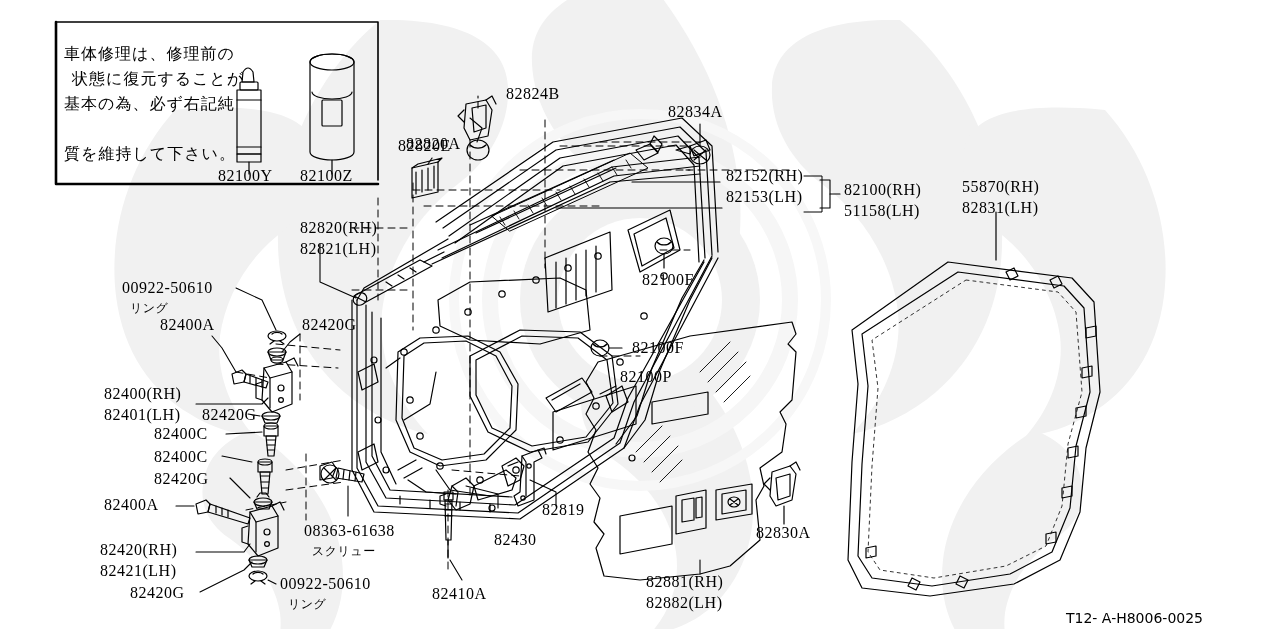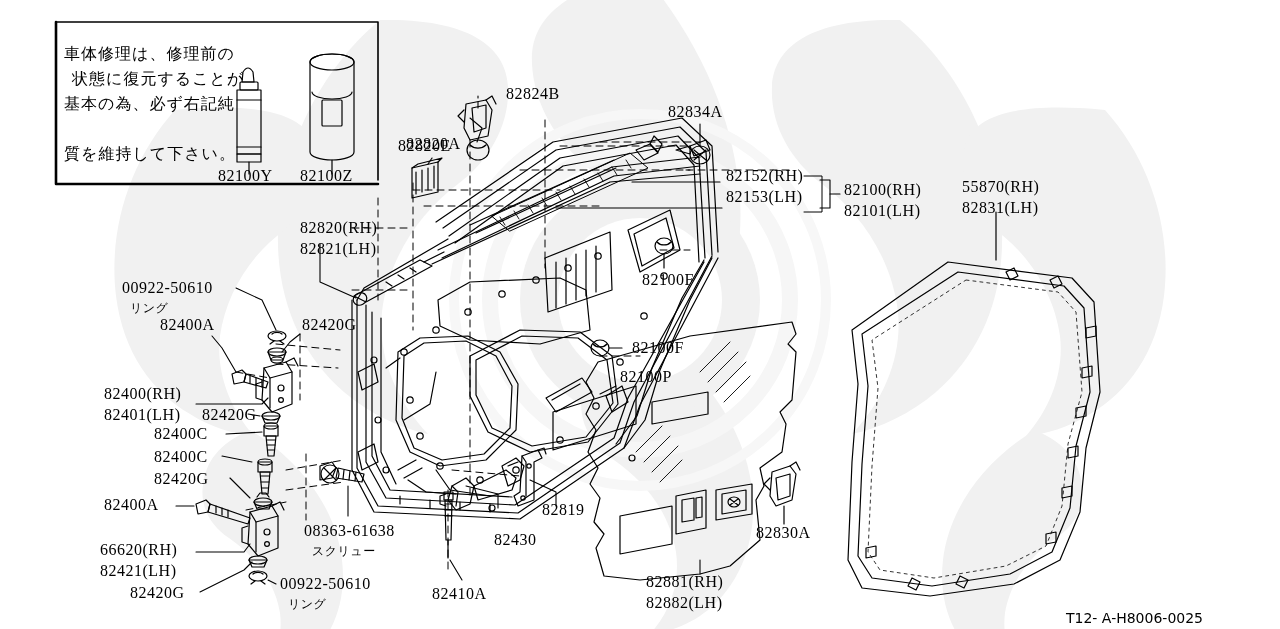--- a/index.html
+++ b/index.html
@@ -491,21 +491,21 @@
   <div class="lbl" style="left:300px; top:166px;">82100Z</div>
 
   <div class="lbl" style="left:398px; top:104px;margin-top:32px;">82820E</div>
   <div class="lbl" style="left:406px; top:134px;">82820A</div>
   <div class="lbl" style="left:506px; top:84px;">82824B</div>
   <div class="lbl" style="left:668px; top:102px;">82834A</div>
 
   <div class="lbl" style="left:726px; top:166px;">82152(RH)</div>
   <div class="lbl" style="left:726px; top:187px;">82153(LH)</div>
   <div class="lbl" style="left:844px; top:180px;">82100(RH)</div>
-  <div class="lbl" style="left:844px; top:201px;">82101(LH)</div>
+  <div class="lbl" style="left:844px; top:201px;">51158(LH)</div>
   <div class="lbl" style="left:962px; top:177px;">55870(RH)</div>
   <div class="lbl" style="left:962px; top:198px;">82831(LH)</div>
 
   <div class="lbl" style="left:300px; top:218px;">82820(RH)</div>
   <div class="lbl" style="left:300px; top:239px;">82821(LH)</div>
 
   <div class="lbl" style="left:642px; top:270px;">82100F</div>
   <div class="lbl" style="left:632px; top:338px;">82100F</div>
   <div class="lbl" style="left:620px; top:367px;">82100P</div>
 
@@ -516,21 +516,21 @@
 
   <div class="lbl" style="left:104px; top:384px;">82400(RH)</div>
   <div class="lbl" style="left:104px; top:405px;">82401(LH)</div>
   <div class="lbl" style="left:202px; top:405px;">82420G</div>
 
   <div class="lbl" style="left:154px; top:424px;">82400C</div>
   <div class="lbl" style="left:154px; top:447px;">82400C</div>
   <div class="lbl" style="left:154px; top:469px;">82420G</div>
   <div class="lbl" style="left:104px; top:495px;">82400A</div>
 
-  <div class="lbl" style="left:100px; top:540px;">66620(RH)</div>
+  <div class="lbl" style="left:100px; top:540px;">82420(RH)</div>
   <div class="lbl" style="left:100px; top:561px;">82421(LH)</div>
   <div class="lbl" style="left:130px; top:583px;">82420G</div>
 
   <div class="lbl" style="left:280px; top:574px;">00922-50610</div>
   <div class="lbl sub" style="left:288px; top:594px;">リング</div>
 
   <div class="lbl" style="left:304px; top:521px;">08363-61638</div>
   <div class="lbl sub" style="left:312px; top:541px;">スクリュー</div>
 
   <div class="lbl" style="left:432px; top:584px;">82410A</div>

